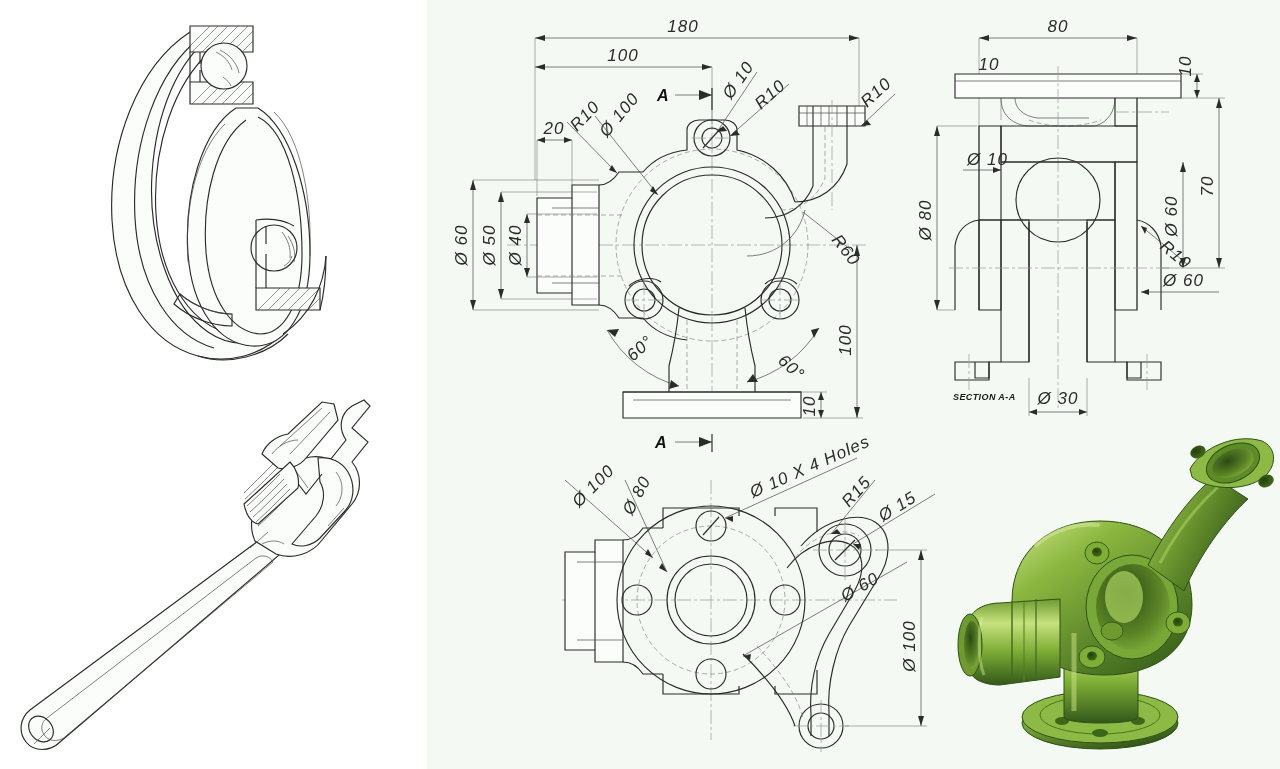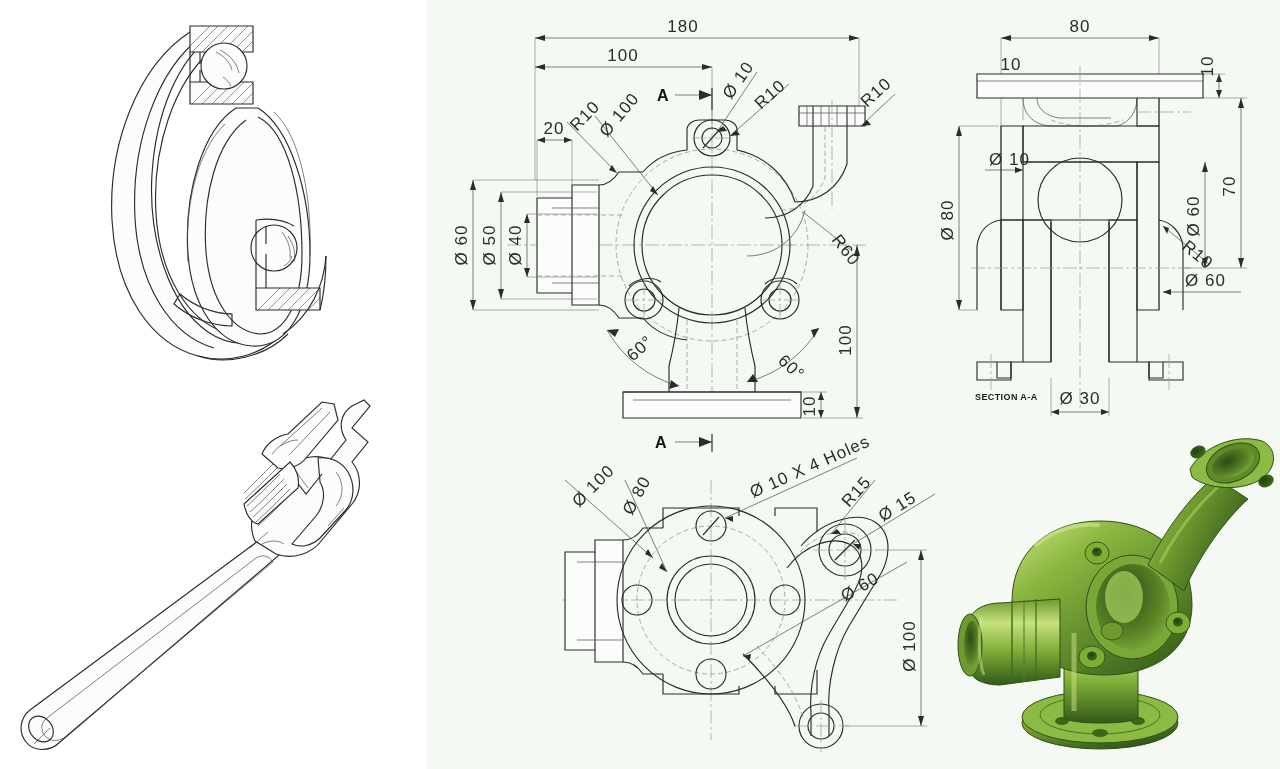--- a/index.html
+++ b/index.html
@@ -1,29 +1,29 @@
 <!DOCTYPE html>
 <html><head>
 <meta charset="utf-8">
 <style>
   html,body{margin:0;padding:0;background:#ffffff;}
   body{width:1280px;height:769px;overflow:hidden;font-family:"Liberation Sans",sans-serif;}
-  #root{position:relative;width:1280px;height:591px;background:#f9a8d4;}
+  #root{position:relative;width:1280px;height:591px;background:#f9a8d4;font-style:italic;}
 
   
   #left-panel{position:absolute;left:0;top:0;width:427px;height:769px;background:#ffffff;}
   #bearing-illustration{position:absolute;left:78px;top:4px;width:290px;height:376px;}
   #wrench-illustration{position:absolute;left:0px;top:398px;width:404px;height:371px;}
 
   
   #drawing-sheet{position:absolute;left:427px;top:0;width:853px;height:769px;background:#f4f9f3;}
 
   .view{position:absolute;}
   #view-front{left:20px;top:10px;width:470px;height:450px;}
-  #view-section{left:514px;top:10px;width:330px;height:450px;}
+  #view-section{left:492px;top:10px;width:330px;height:450px;}
   #view-top{left:30px;top:440px;width:520px;height:330px;}
   #render-3d{position:absolute;left:525px;top:425px;width:325px;height:344px;}
 
   svg{display:block;overflow:visible;}
   .ln{stroke:#2b2b2b;fill:none;stroke-width:1.15;}
   .ln-thin{stroke:#4a4a4a;fill:none;stroke-width:0.7;}
   .ln-hid{stroke:#8a8a8a;fill:none;stroke-width:0.7;stroke-dasharray:5 3;}
   .ln-ctr{stroke:#9a9aa2;fill:none;stroke-width:0.7;stroke-dasharray:14 3 3 3;}
   .dimln{stroke:#3a3a3a;fill:none;stroke-width:0.65;}
   .extln{stroke:#6a6a6a;fill:none;stroke-width:0.55;}

